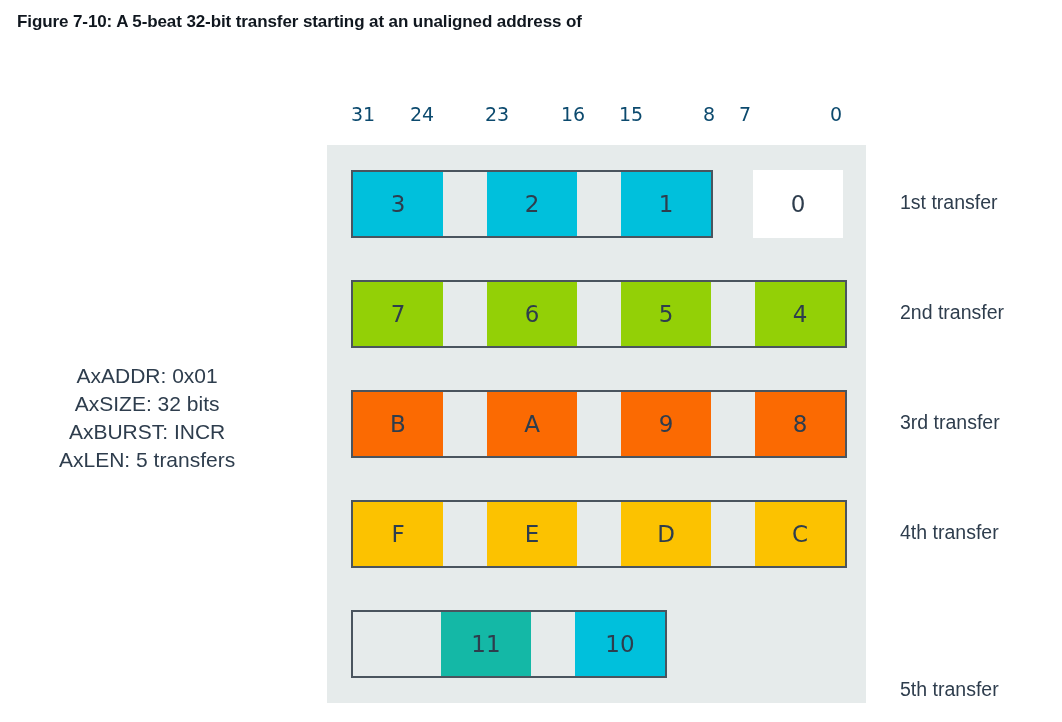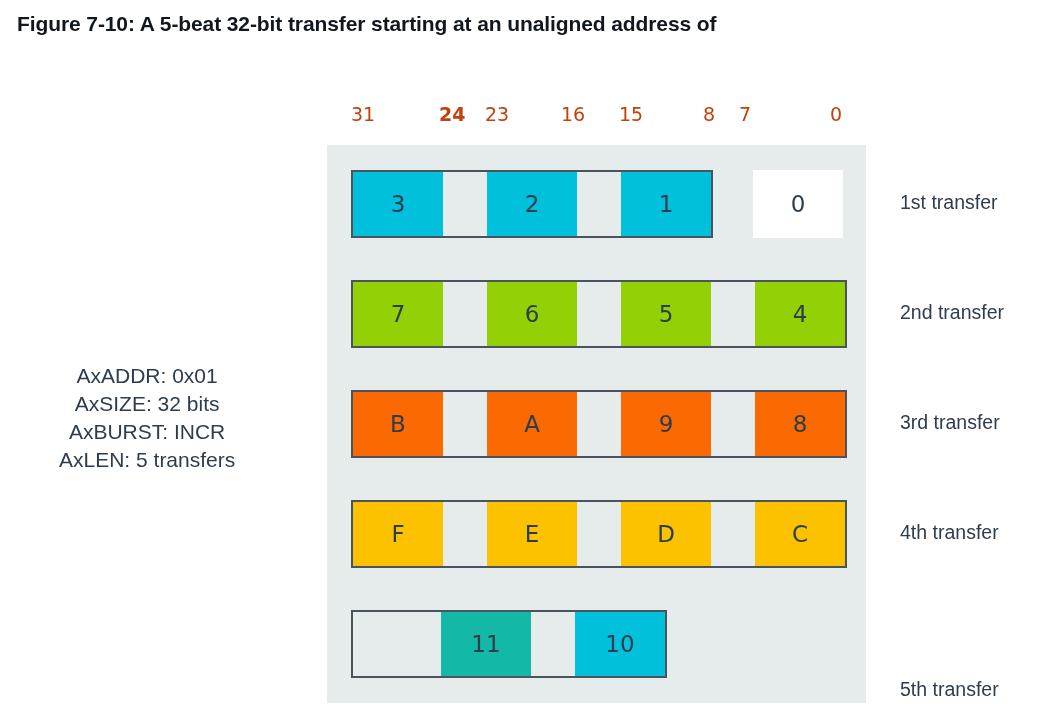--- a/index.html
+++ b/index.html
@@ -14,40 +14,40 @@
     position: relative;
     overflow: hidden;
     color: #2e3d4d;
   }
 
   
   #figure-caption {
     position: absolute;
     left: 17px;
     top: 12px;
-    font-size: 21px;
+    font-size: 17px;
     font-weight: bold;
     color: #10171f;
     letter-spacing: -0.1px;
     white-space: nowrap;
   }
 
   
   #bit-ruler {
     position: absolute;
     left: 327px;
     top: 103px;
     width: 540px;
     height: 28px;
   }
   .bit-label {
     position: absolute;
     top: 0;
     font-size: 19px;
-    color: #c2410c;
+    color: #0c4a6e;
     font-family: "DejaVu Sans", sans-serif;
     white-space: nowrap;
   }
 
   
   #diagram-panel {
     position: absolute;
     left: 327px;
     top: 145px;
     width: 539px;
@@ -119,21 +119,21 @@
     display: block;
   }
 </style>
 </head>
 <body>
 
 <div id="figure-caption">Figure 7-10: A 5-beat 32-bit transfer starting at an unaligned address of</div>
 
 <div id="bit-ruler">
     <span class="bit-label" style="left: 24px;">31</span>
-    <span class="bit-label" style="left: 112px; font-weight: bold;">24</span>
+    <span class="bit-label" style="left: 83px;">24</span>
     <span class="bit-label" style="left: 158px;">23</span>
     <span class="bit-label" style="left: 234px;">16</span>
     <span class="bit-label" style="left: 292px;">15</span>
     <span class="bit-label" style="left: 376px;">8</span>
     <span class="bit-label" style="left: 412px;">7</span>
     <span class="bit-label" style="left: 503px;">0</span>
   </div>
 
 <div id="diagram-panel">
     <div class="transfer-row" style="top: 25px;">

